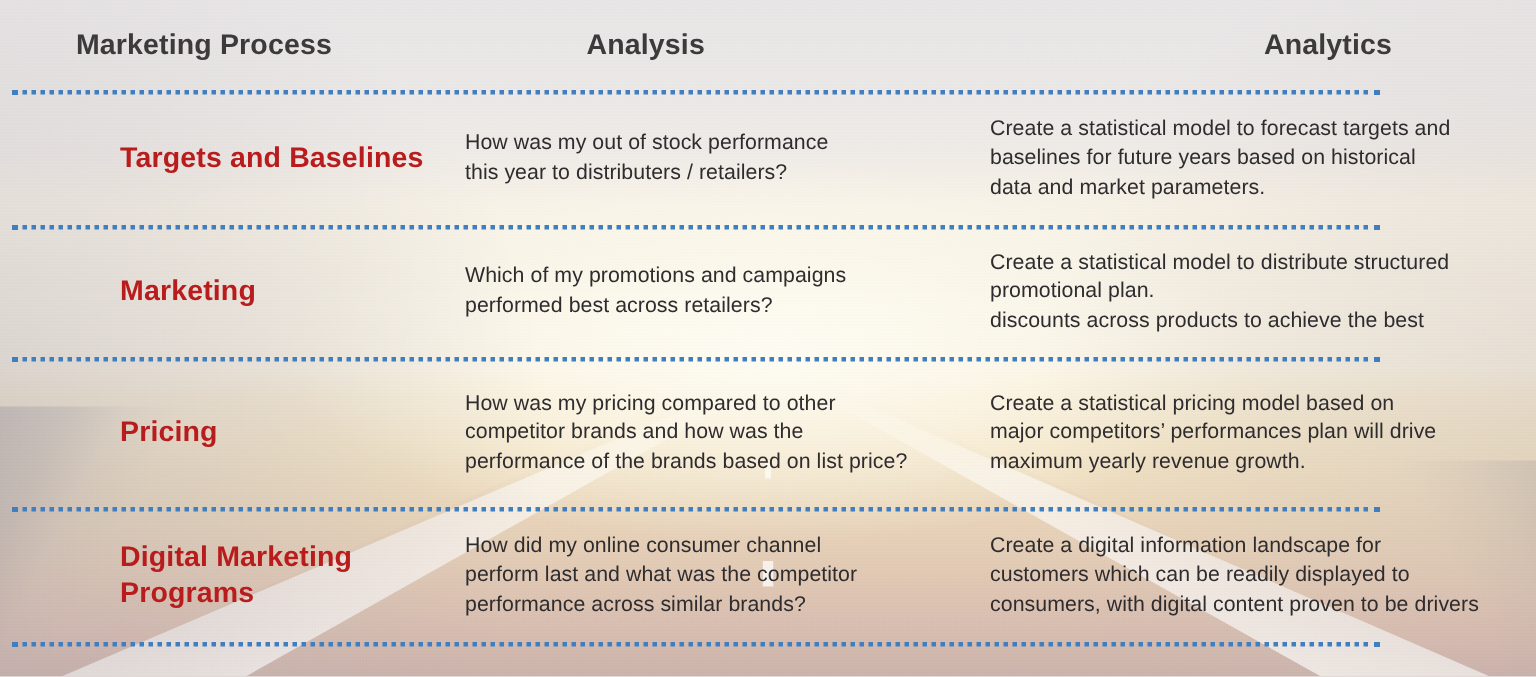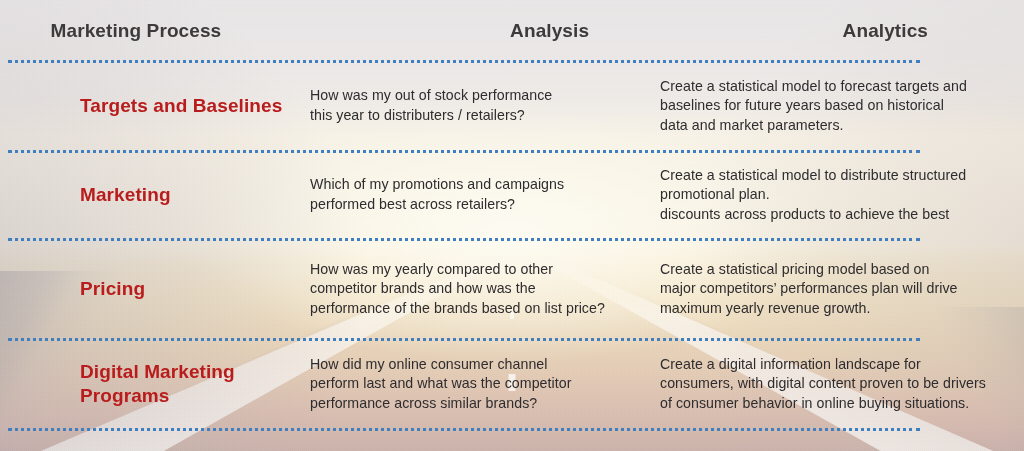--- a/index.html
+++ b/index.html
@@ -146,21 +146,21 @@
   
   .header-row { top:14px; height:34px; }
   .header-cell {
     font-size:19px;
     font-weight:bold;
     color:#3d3a3c;
     letter-spacing:.1px;
     text-align:center;
   }
   .header-cell.h-process   { width:300px; padding:0; text-align:center; }
-  .header-cell.h-analysis  { width:350px; padding:0; text-align:right; }
+  .header-cell.h-analysis  { width:350px; padding:0; text-align:center; }
   .header-cell.h-analytics { width:374px; padding:0; text-align:right; }
 
   
   .process-label {
     font-size:19px;
     font-weight:bold;
     color:#b91c1c;
     line-height:1.24;
     letter-spacing:.1px;
     margin-left:48px;
@@ -244,21 +244,21 @@
     </div>
 
     <div class="sep" style="top:238px;"></div>
 
     <div class="row" style="top:240px; height:98px;">
       <div class="col-process">
         <div class="process-label">Pricing</div>
       </div>
       <div class="col-analysis">
         <div class="cell-text">
-          <span class="ln">How was my yearly compared to other</span>
+          <span class="ln">How was my pricing compared to other</span>
           <span class="ln">competitor brands and how was the</span>
           <span class="ln">performance of the brands based on list price?</span>
         </div>
       </div>
       <div class="col-analytics">
         <div class="cell-text">
           <span class="ln">Create a statistical pricing model based on</span>
           <span class="ln">major competitors’ performances plan will drive</span>
           <span class="ln">maximum yearly revenue growth.</span>
         </div>
@@ -274,22 +274,22 @@
       <div class="col-analysis">
         <div class="cell-text">
           <span class="ln">How did my online consumer channel</span>
           <span class="ln">perform last and what was the competitor</span>
           <span class="ln">performance across similar brands?</span>
         </div>
       </div>
       <div class="col-analytics">
         <div class="cell-text">
           <span class="ln">Create a digital information landscape for</span>
+          <span class="ln">customers which can be readily displayed to</span>
           <span class="ln">consumers, with digital content proven to be drivers</span>
-          <span class="ln">of consumer behavior in online buying situations.</span>
         </div>
       </div>
     </div>
 
     <div class="sep" style="top:428px;"></div>
 
   </div>
 </div>
 
 </body></html>

